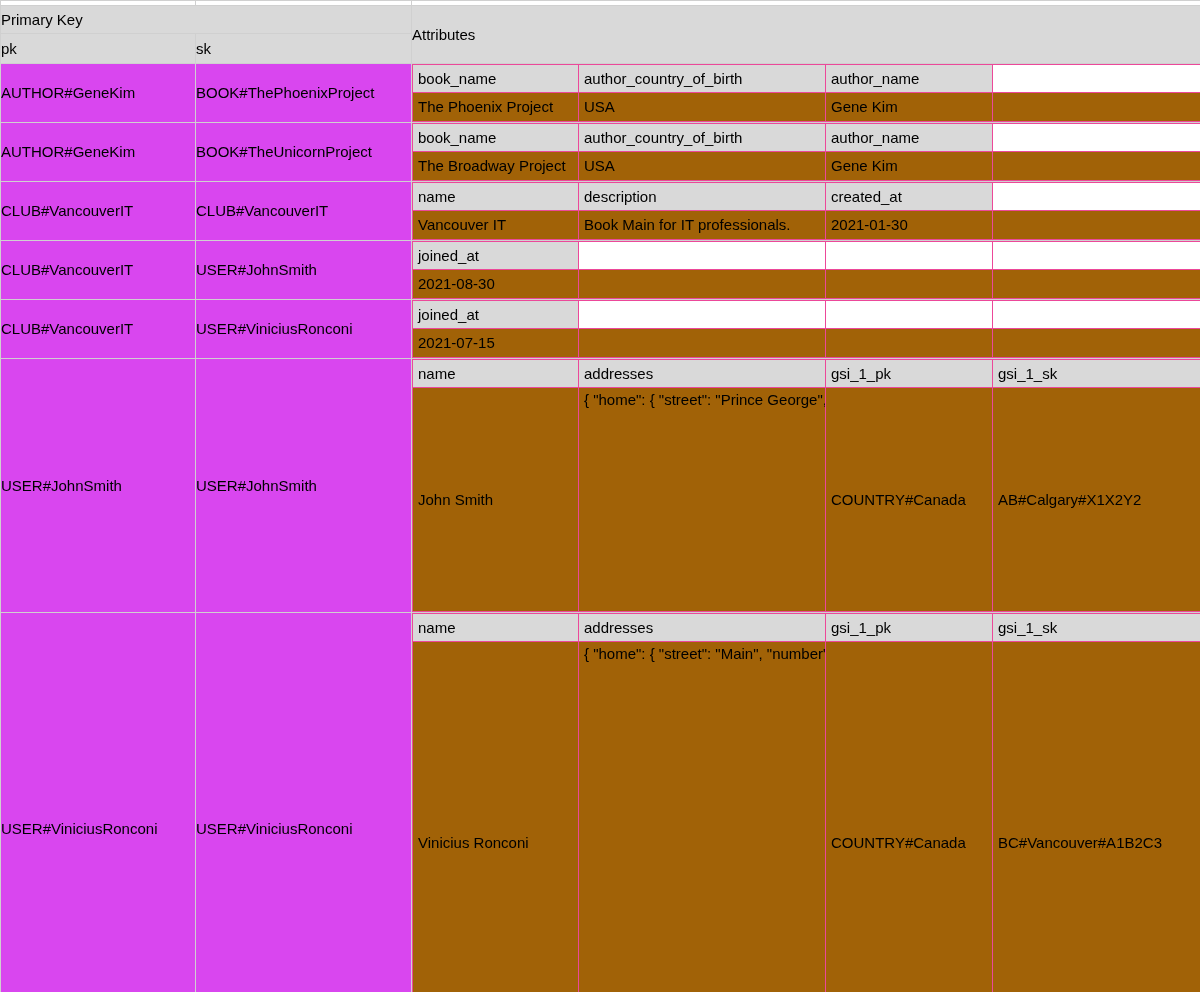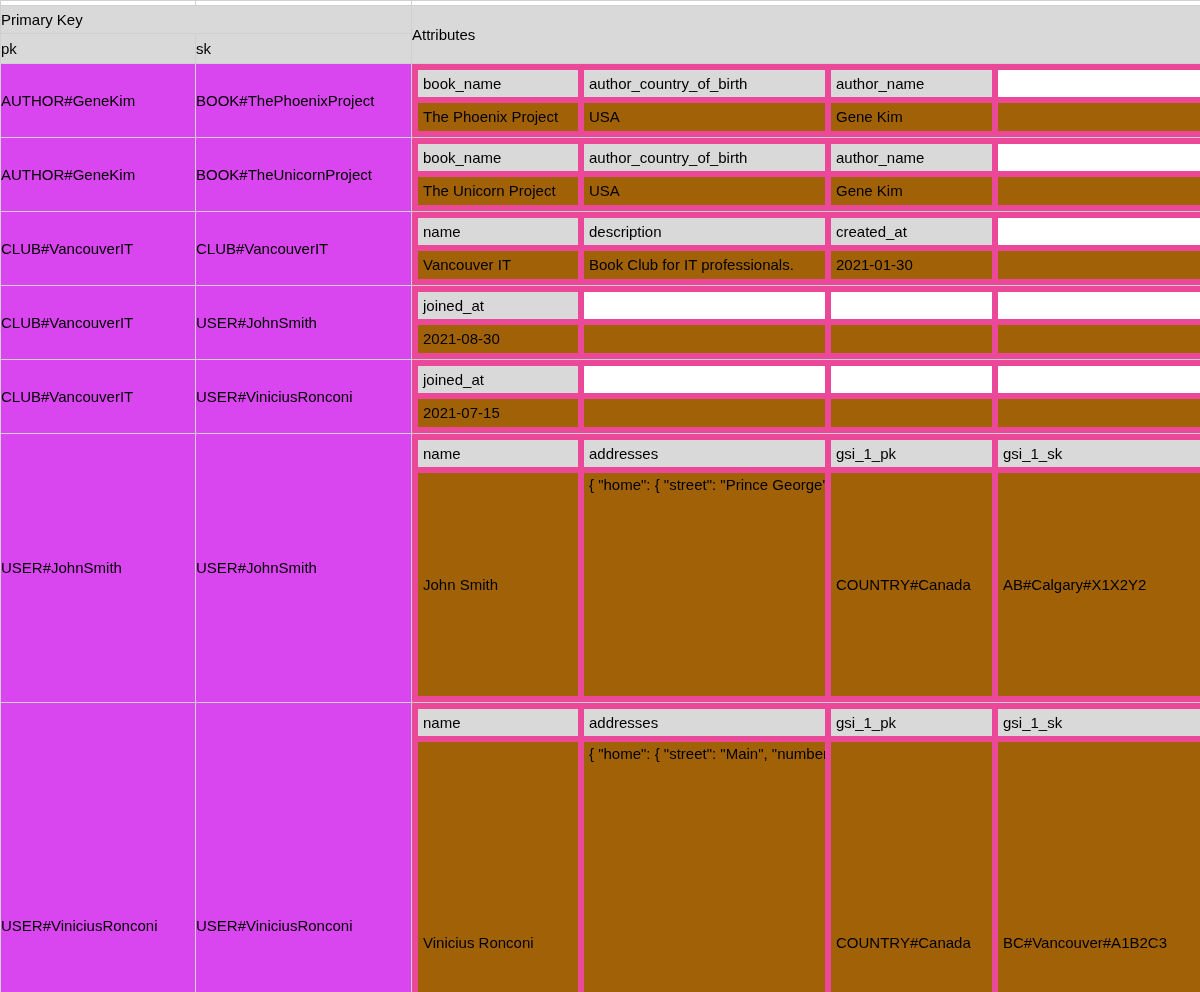--- a/index.html
+++ b/index.html
@@ -74,21 +74,21 @@
   .attrwrap {
     padding: 0;
     vertical-align: top;
   }
   table.attr {
     border-collapse: collapse;
     table-layout: fixed;
     width: 100%;
   }
   table.attr td {
-    border: 6px solid #ec4899;
+    border: 1px solid #ec4899;
     padding: 2px 5px;
     font-size: 15px;
     vertical-align: middle;
     overflow: hidden;
   }
   table.attr tr.attr-names td {
     background: #d9d9d9;
     height: 23px;
     white-space: nowrap;
   }
@@ -192,21 +192,21 @@
                 <col style="width:209px">
               </colgroup>
           <tbody>
                 <tr class="attr-names">
             <td>book_name</td>
             <td>author_country_of_birth</td>
             <td>author_name</td>
             <td class="blankcell"></td>
           </tr>
           <tr class="attr-values">
-            <td>The Unicorn Project</td>
+            <td>The Broadway Project</td>
             <td>USA</td>
             <td>Gene Kim</td>
             <td></td>
           </tr>
         </tbody>
             </table>
       </td>
     </tr>
 
     <tr>
@@ -222,21 +222,21 @@
               </colgroup>
           <tbody>
                 <tr class="attr-names">
             <td>name</td>
             <td>description</td>
             <td>created_at</td>
             <td class="blankcell"></td>
           </tr>
           <tr class="attr-values">
             <td>Vancouver IT</td>
-            <td>Book Club for IT professionals.</td>
+            <td>Book Main for IT professionals.</td>
             <td>2021-01-30</td>
             <td></td>
           </tr>
         </tbody>
             </table>
       </td>
     </tr>
 
     <tr>
       <td class="keycell">CLUB#VancouverIT</td>

